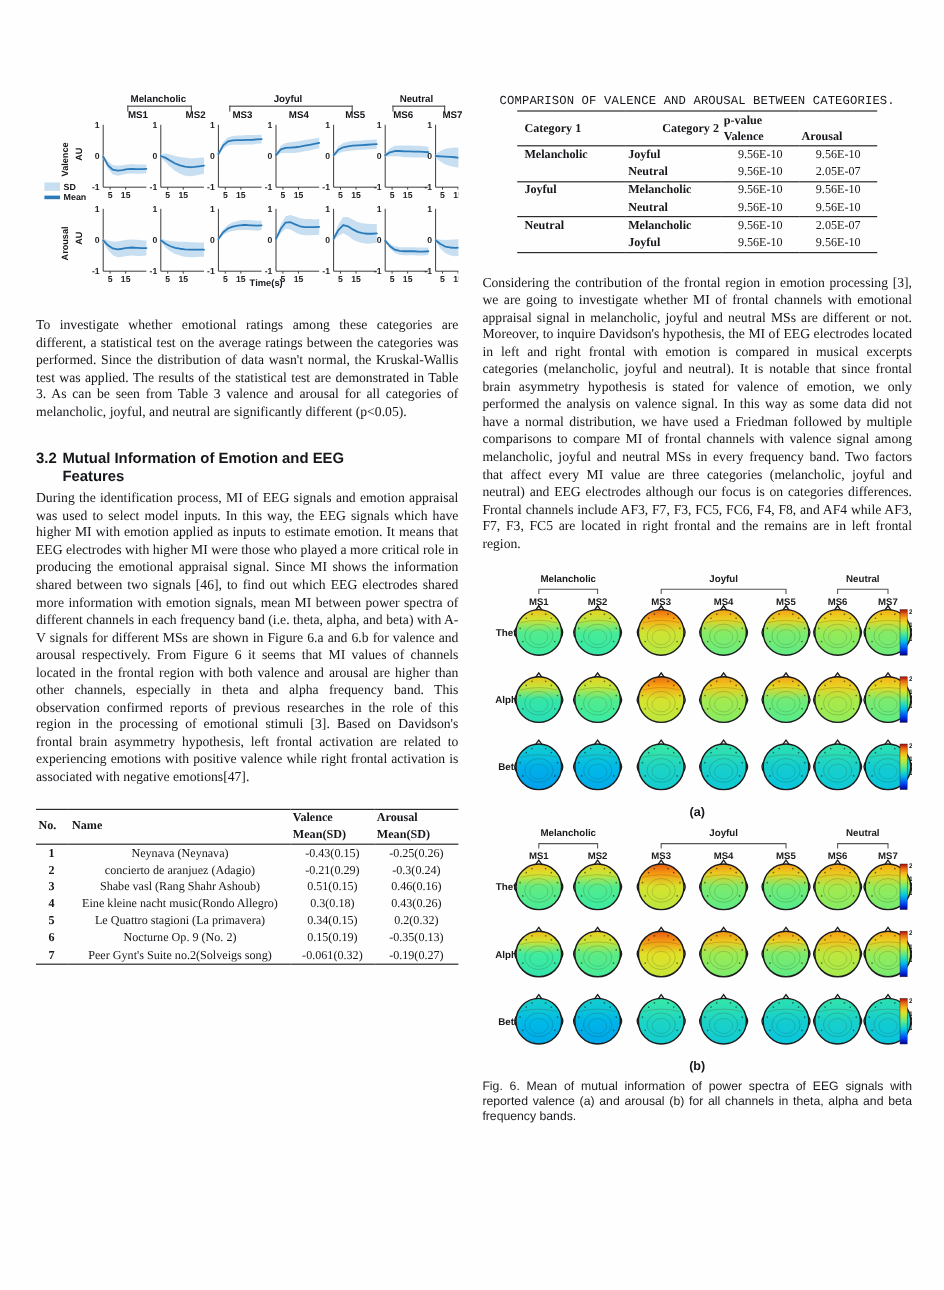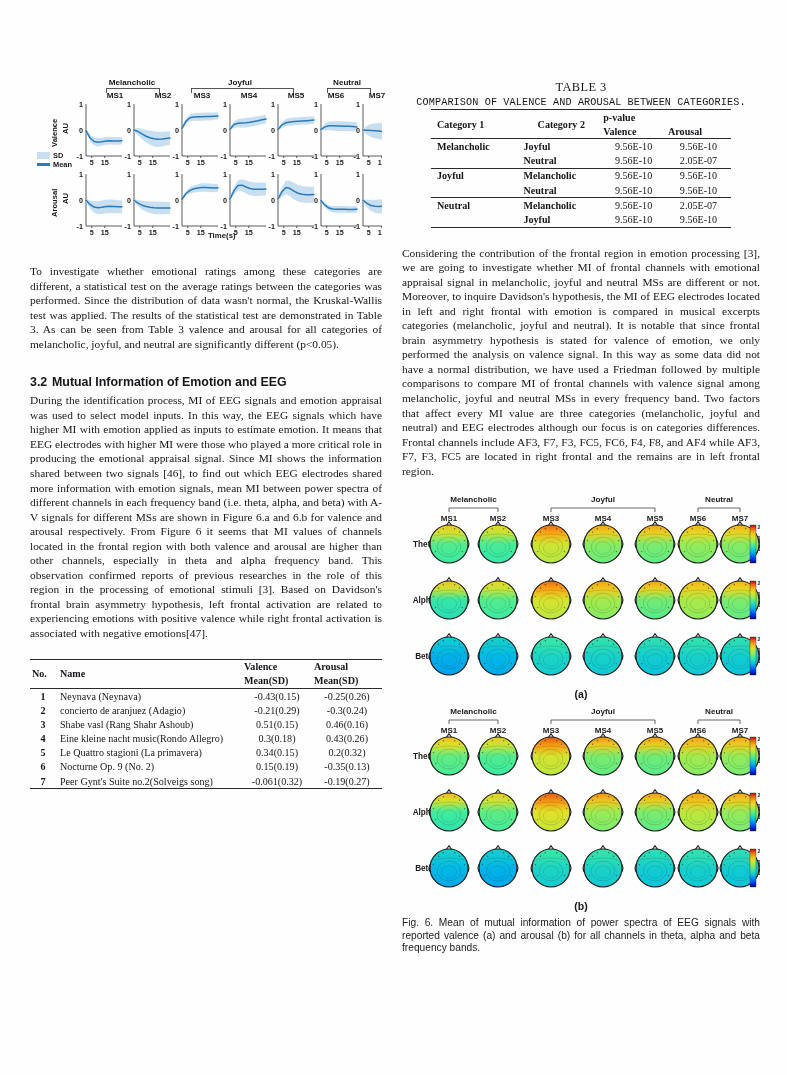--- a/index.html
+++ b/index.html
@@ -73,21 +73,21 @@
   table.paper th, table.paper td { padding: 1.6px 2px; }
   .rule-top  { border-top: 1.6px solid #2a2a2a; }
   .rule-mid  { border-top: 1.1px solid #2a2a2a; }
   .rule-bot  { border-bottom: 1.6px solid #2a2a2a; }
   .b { font-weight: bold; }
   .ctr { text-align: left; }
 
   
   #table2 { margin-top: 2px; }
   #table2 td.no   { width: 22px; text-align: center; font-weight: bold; font-size: 10.1px; }
-  #table2 td.name { text-align: left; padding-left: 4px; }
+  #table2 td.name { text-align: center; padding-left: 4px; }
   #table2 td.val  { width: 66px; text-align: center; }
 
   
   #table3 { width: 300px; margin: 0 auto; }
   #table3 td.c1 { width: 88px; font-weight: bold; padding-left: 6px;}
   #table3 td.c2 { width: 80px; font-weight: bold; }
   #table3 td.pv { width: 66px; text-align: center; }
 
   
   #fig5 { position: relative; width: 352px; height: 168px; }
@@ -348,20 +348,21 @@
         </svg>
 
       <div class="xaxis-title" style="left:178px; top:153px;">Time(s)</div>
     </div>
 
 
     <p class="body-par" style="margin-top:18px;">To investigate whether emotional ratings among these categories are different, a statistical test on the average ratings between the categories was performed. Since the distribution of data wasn't normal, the Kruskal-Wallis test was applied. The results of the statistical test are demonstrated in Table 3. As can be seen from Table 3 valence and arousal for all categories of melancholic, joyful, and neutral are significantly different (p&lt;0.05).</p>
 
     <div class="sec-head" style="margin-top:24px;">
       <span class="num">3.2</span><span>Mutual Information of Emotion and EEG</span>
+      <span class="cont">Features</span>
     </div>
 
     <p class="body-par" style="margin-top:3px;">During the identification process, MI of EEG signals and emotion appraisal was used to select model inputs. In this way, the EEG signals which have higher MI with emotion applied as inputs to estimate emotion. It means that EEG electrodes with higher MI were those who played a more critical role in producing the emotional appraisal signal. Since MI shows the information shared between two signals [46], to find out which EEG electrodes shared more information with emotion signals, mean MI between power spectra of different channels in each frequency band (i.e. theta, alpha, and beta) with A-V signals for different MSs are shown in Figure 6.a and 6.b for valence and arousal respectively. From Figure 6 it seems that MI values of channels located in the frontal region with both valence and arousal are higher than other channels, especially in theta and alpha frequency band. This observation confirmed reports of previous researches in the role of this region in the processing of emotional stimuli [3]. Based on Davidson's frontal brain asymmetry hypothesis, left frontal activation are related to experiencing emotions with positive valence while right frontal activation is associated with negative emotions[47].</p>
 
     <div style="margin-top:18px;">
       <table class="paper" id="table2">
         <thead>
           <tr class="rule-top">
             <th class="b ctr" rowspan="2" style="vertical-align:middle;">No.</th>
             <th class="b" rowspan="2" style="text-align:left; padding-left:4px; vertical-align:middle;">Name</th>
@@ -418,27 +419,26 @@
             </tr>
           </tbody>
       </table>
     </div>
 
   </div>
 
   <div class="col-right">
 
     <div style="margin-top:80px;">
-      <div class="tbl-title">TABLE 3</div>
       <div class="tbl-sub">COMPARISON OF VALENCE AND AROUSAL BETWEEN CATEGORIES.</div>
       <table class="paper" id="table3">
         <thead>
           <tr class="rule-top">
             <th class="b" rowspan="2" style="text-align:left; padding-left:6px; vertical-align:middle;">Category 1</th>
-            <th class="b" rowspan="2" style="text-align:center; vertical-align:middle;">Category 2</th>
+            <th class="b" rowspan="2" style="text-align:right; vertical-align:middle;">Category 2</th>
             <th class="b ctr" colspan="2">p-value</th>
           </tr>
           <tr>
             <th class="b ctr">Valence</th>
             <th class="b ctr">Arousal</th>
           </tr>
         </thead>
         <tbody id="table3-body">
             <tr class="rule-mid">
               <td class="c1">Melancholic</td>

